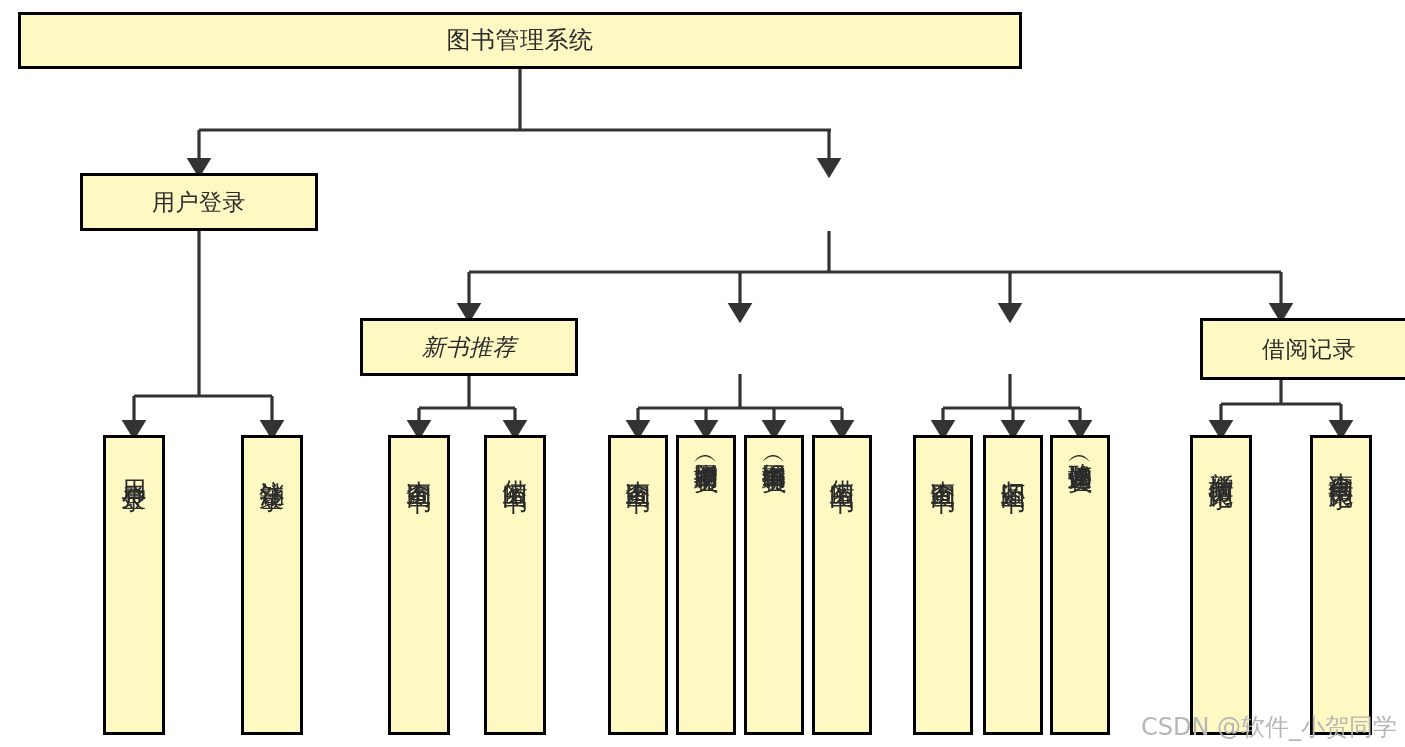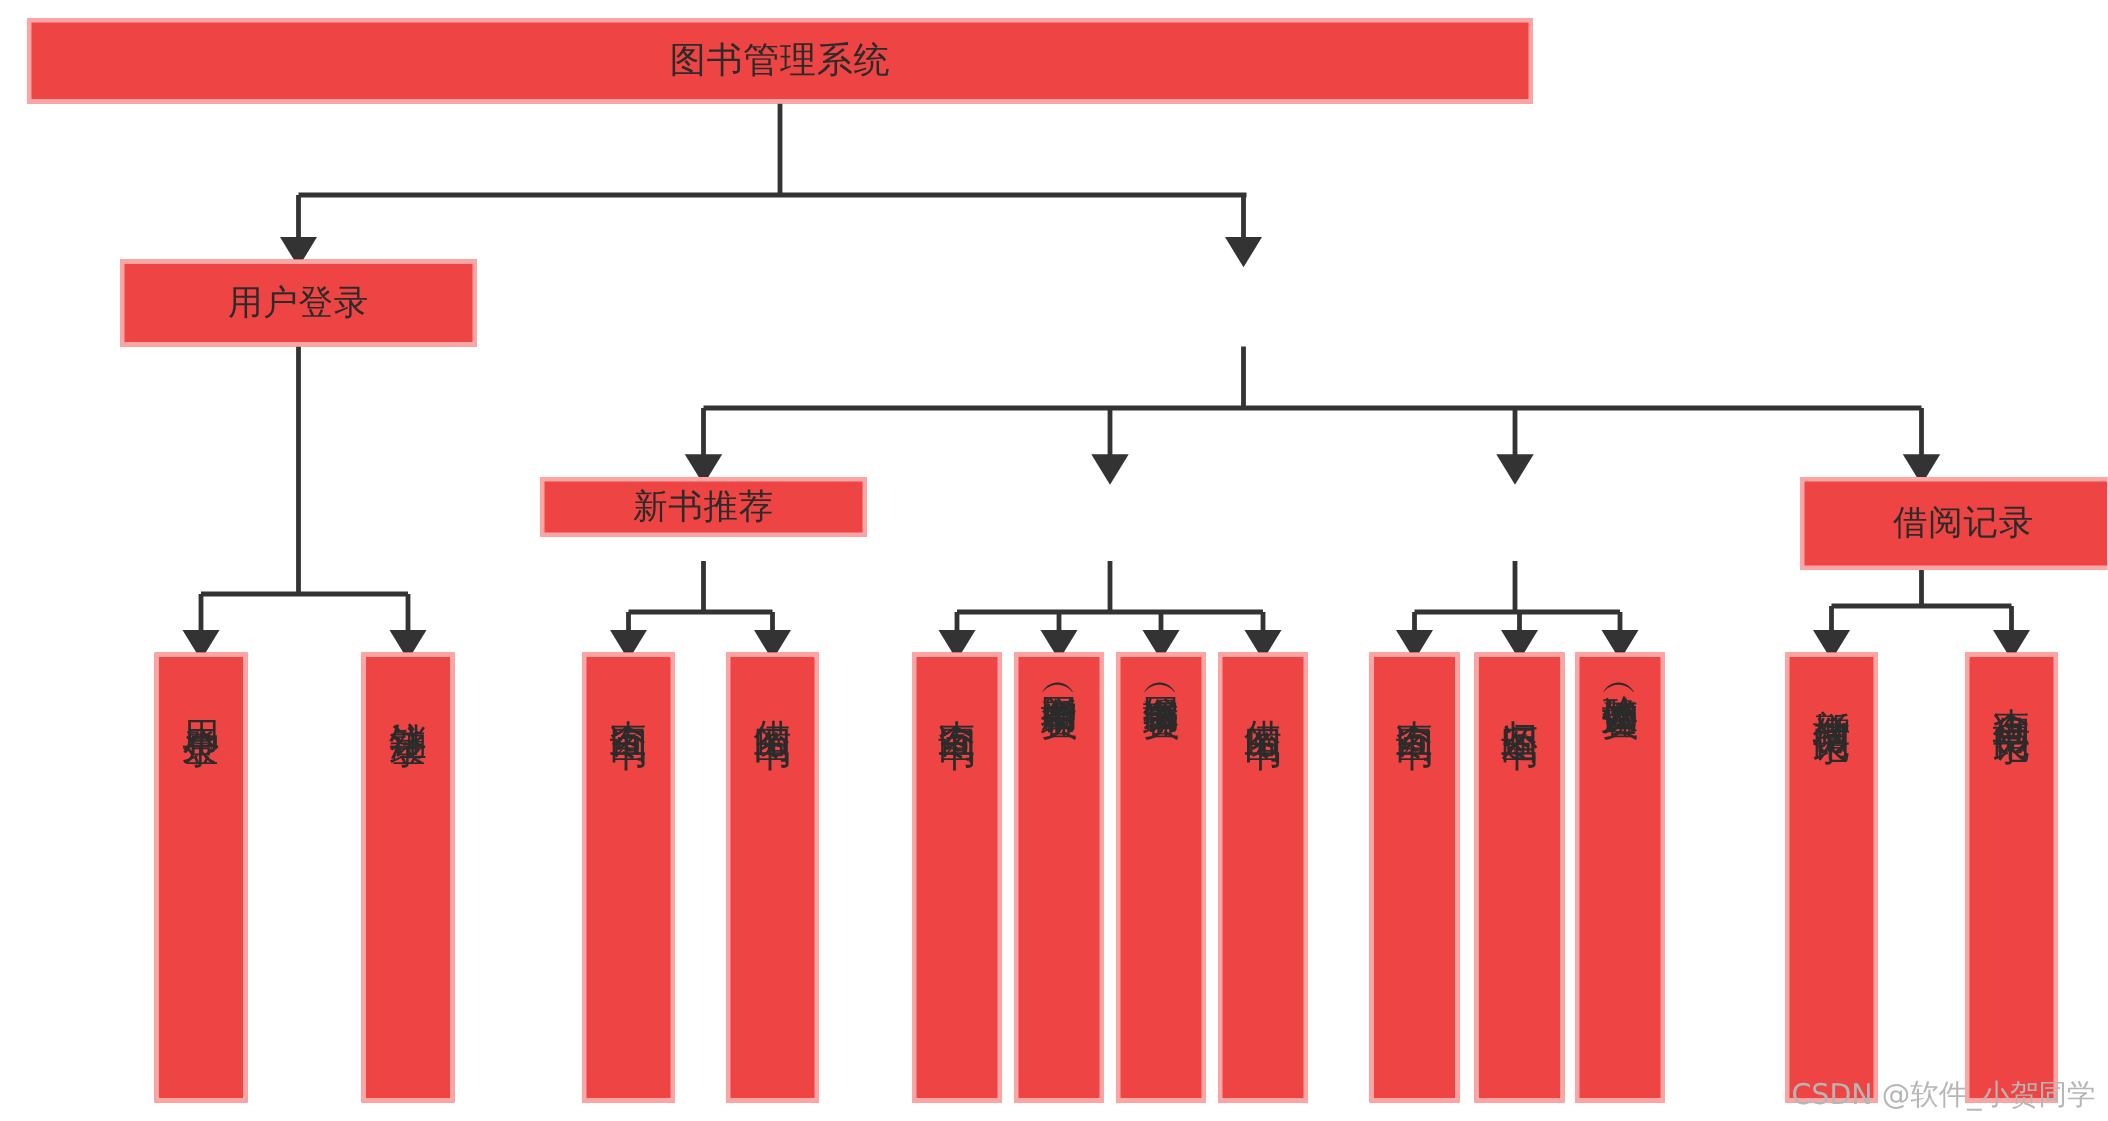--- a/index.html
+++ b/index.html
@@ -21,22 +21,22 @@
     position: absolute;
     left: 0;
     top: 0;
     width: 1405px;
     height: 747px;
     pointer-events: none;
   }
   .node {
     position: absolute;
     box-sizing: border-box;
-    border: 3px solid #fca5a5;
-    background: #ef4444;
+    border: 3px solid #000000;
+    background: #fef9c3;
     display: flex;
     align-items: center;
     justify-content: center;
     z-index: 2;
   }
   .node-label {
     color: #2b2b2b;
     text-align: center;
     line-height: 1.06;
     white-space: nowrap;
@@ -64,21 +64,21 @@
     white-space: nowrap;
   }
   .node.leaf.tall-text .node-label {
     font-size: 24px;
     letter-spacing: 1px;
   }
   #watermark {
     position: absolute;
     right: 8px;
     bottom: 4px;
-    font-size: 19px;
+    font-size: 24px;
     color: #b6b6b6;
     z-index: 5;
     white-space: nowrap;
     font-family: "DejaVu Sans", "Liberation Sans", sans-serif;
   }
 </style>
 </head>
 <body>
 
 <div id="diagram-root">
@@ -134,21 +134,21 @@
   </svg>
 
   <div class="node horiz root" style="left:18px; top:12px; width:1004px; height:57px;">
     <span class="node-label">图书管理系统</span>
   </div>
 
   <div class="node horiz" style="left:80px; top:173px; width:238px; height:58px;">
     <span class="node-label">用户登录</span>
   </div>
 
-  <div class="node horiz" style="left:360px; top:318px; width:218px; height:40px;">
+  <div class="node horiz" style="left:360px; top:318px; width:218px; height:58px;font-style:italic;">
     <span class="node-label">新书推荐</span>
   </div>
   <div class="node horiz" style="left:1172px; top:318px; width:218px; height:62px;margin-left:28px;">
     <span class="node-label">借阅记录</span>
   </div>
 
   <div class="node leaf" style="left:103px; top:435px; width:62px; height:300px;">
     <span class="node-label">用户登录</span>
   </div>
   <div class="node leaf" style="left:241px; top:435px; width:62px; height:300px;">

